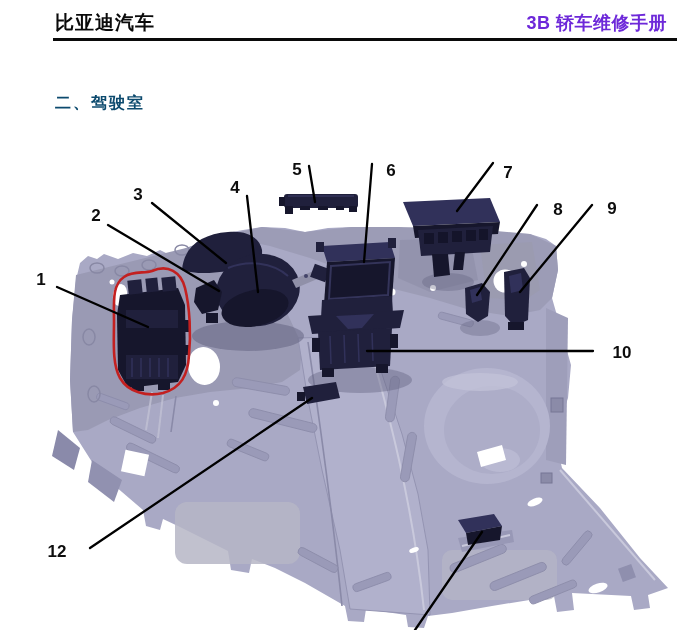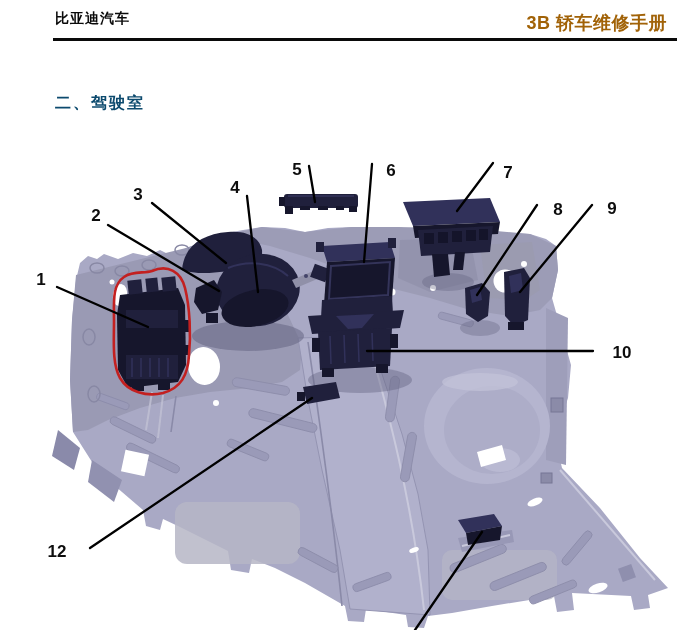--- a/index.html
+++ b/index.html
@@ -1,25 +1,25 @@
 <!DOCTYPE html>
 <html><head>
 <meta charset="utf-8">
 <style>
   html,body{margin:0;padding:0;}
   body{
     width:700px;height:630px;position:relative;background:#ffffff;
     font-family:"Liberation Sans","DejaVu Sans",sans-serif;overflow:hidden;
   }
   .hdr-left{
-    position:absolute;left:55px;top:10px;font-size:14px;font-weight:700;color:#0a0a0a;
+    position:absolute;left:55px;top:10px;font-size:19px;font-weight:700;color:#0a0a0a;
     letter-spacing:1px;
   }
   .hdr-right{
-    position:absolute;right:33px;top:11px;font-size:18px;font-weight:700;color:#a16207;
+    position:absolute;right:33px;top:11px;font-size:18px;font-weight:700;color:#6d28d9;
     letter-spacing:0.5px;
     text-align:center;
   }
   .hdr-rule{
     position:absolute;left:53px;top:38px;width:624px;height:3px;background:#0a0a0a;
   }
   .section-title{
     position:absolute;left:55px;top:93px;font-size:16px;font-weight:700;color:#0c4a6e;
     letter-spacing:2px;
   }

